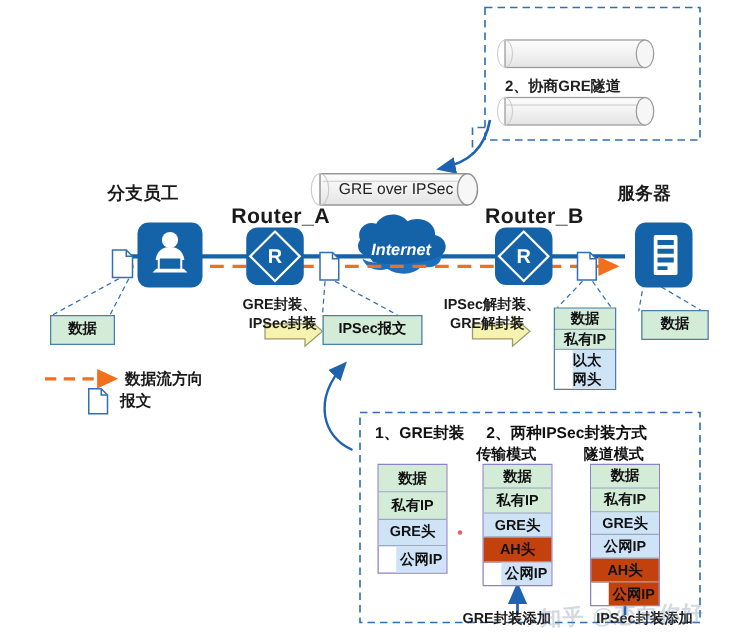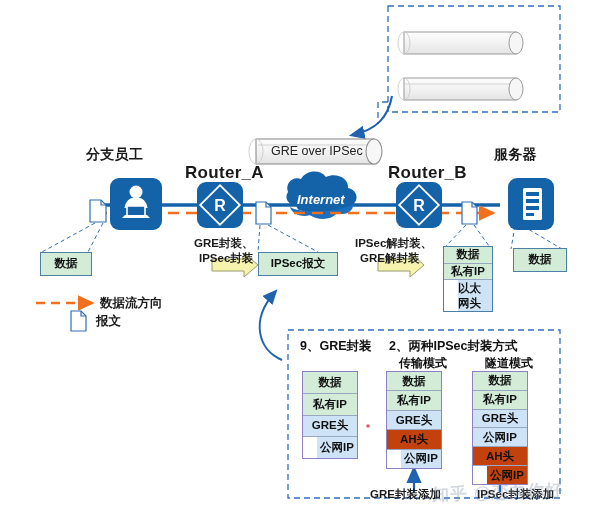--- a/index.html
+++ b/index.html
@@ -64,21 +64,21 @@
     color: #111;
     white-space: nowrap;
     font-weight: 600;
   }
   .stack-heading {
     position: absolute;
     font-size: 12px;
     color: #111;
     white-space: nowrap;
     font-weight: 600;
-    text-align: right;
+    text-align: left;
   }
   .bottom-note {
     position: absolute;
     font-size: 11.5px;
     color: #1a1a1a;
     white-space: nowrap;
     font-weight: 600;
   }
 
   
@@ -264,20 +264,23 @@
     <rect x="288" y="330" width="272" height="168" fill="none" stroke="#2f6fb5" stroke-width="1.3" stroke-dasharray="6,4"></rect>
 
     <path d="M282,360 C258,350 250,320 275,292" fill="none" stroke="#1f62b0" stroke-width="1.9" marker-end="url(#blueArrowUp)"></path>
 
     <line x1="414" y1="492" x2="414" y2="470" stroke="#1f62b0" stroke-width="2.2" marker-end="url(#blueArrowUp)"></line>
     <line x1="500" y1="492" x2="500" y2="470" stroke="#1f62b0" stroke-width="2.2" marker-end="url(#blueArrowUp)"></line>
 
     <circle cx="368" cy="426" r="1.8" fill="#e0606a"></circle>
   </svg>
 
+  <div class="tunnel-text" style="left:404px; top:61px; font-weight:600;">
+    <span>2、</span><span>协商GRE隧道</span>
+  </div>
 
   <div class="tunnel-text" style="left:271px; top:144px; font-size:12.5px;">GRE over IPSec</div>
 
   <div class="node-label cn" style="left:86px; top:146px;">分支员工</div>
   <div class="node-label en" style="left:185px; top:163px;">Router_A</div>
   <div class="node-label en" style="left:388px; top:163px;">Router_B</div>
   <div class="node-label cn" style="left:494px; top:146px;">服务器</div>
 
   <div class="cloudlabel" style="left:297px; top:192px;">Internet</div>
 
@@ -328,21 +331,21 @@
     <div class="cell green">数据</div>
     <div class="cell green">私有IP</div>
     <div class="cell blue">以太网头</div>
   </div>
 
   <div class="databox green" style="left:513px; top:248px; width:54px; height:24px;">数据</div>
 
   <div class="legend-text" style="left:100px; top:295px;">数据流方向</div>
   <div class="legend-text" style="left:96px; top:313px;">报文</div>
 
-  <div class="box-heading" style="left:300px; top:338px;">9、GRE封装</div>
+  <div class="box-heading" style="left:300px; top:338px;">1、GRE封装</div>
   <div class="box-heading" style="left:389px; top:338px;">2、两种IPSec封装方式</div>
 
   <div class="stack-heading" style="left:381px; top:355px; width:66px;">传输模式</div>
   <div class="stack-heading" style="left:467px; top:355px; width:66px;">隧道模式</div>
 
   <div class="stack" style="left:302px; top:371px; width:56px; height:88px;">
     <div class="cell green">数据</div>
     <div class="cell green">私有IP</div>
     <div class="cell blue">GRE头</div>
     <div class="cell blue">公网IP</div>

